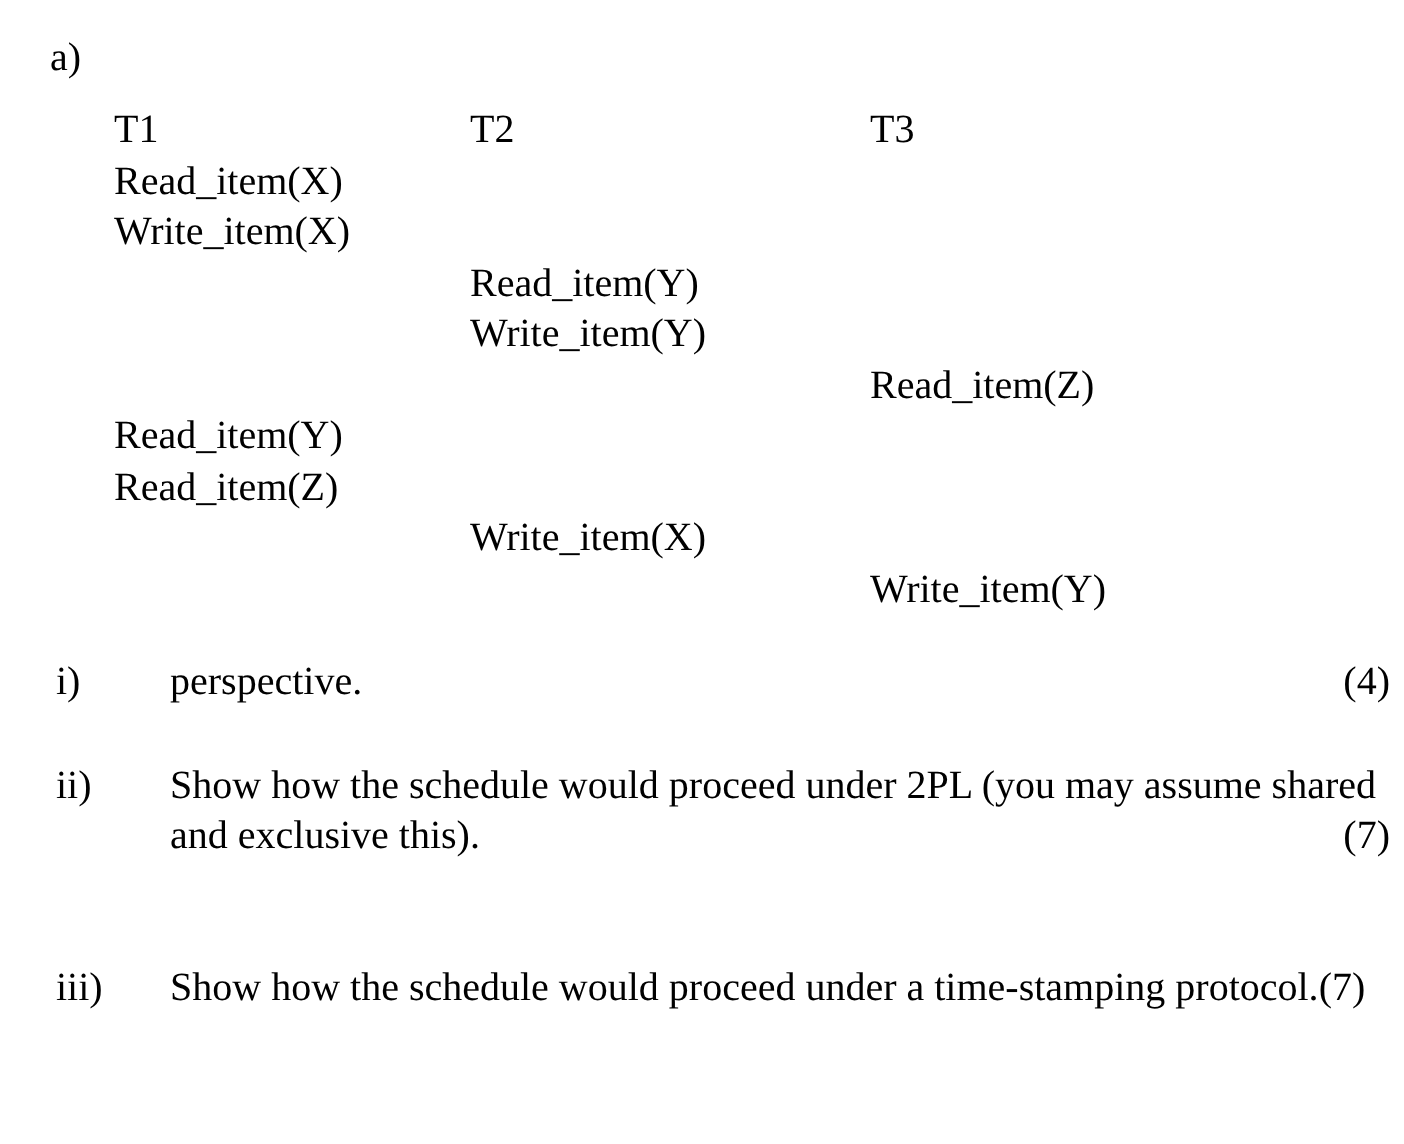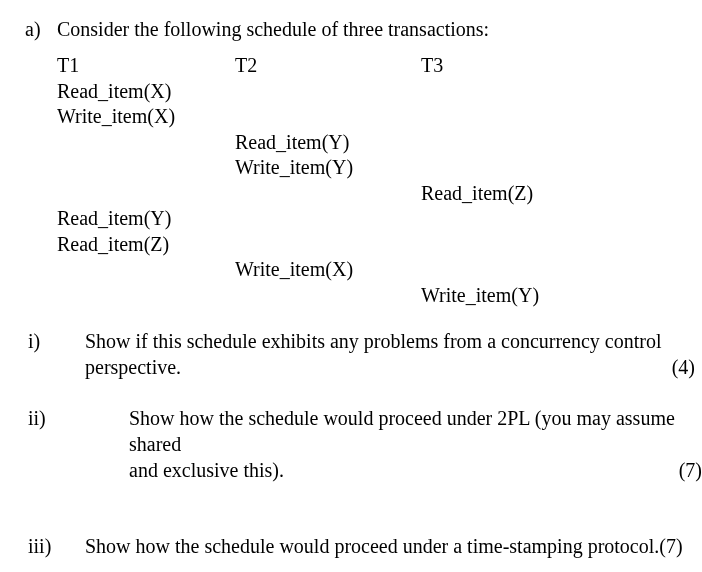--- a/index.html
+++ b/index.html
@@ -41,30 +41,30 @@
     height: 25.5px;
     line-height: 25.5px;
   }
   .op {
     position: absolute;
     top: 0;
     white-space: nowrap;
   }
   .col-0 { left: 0; }
   .col-1 { left: 178px; text-align: right; }
-  .col-2 { left: 364px; }
+  .col-2 { left: 378px; }
 
   
   .subqs { margin-top: 21px; }
   .subq {
     display: flex;
     margin-left: 28px;
   }
   .subq-i   { margin-top: 0; }
-  .subq-ii  { margin-top: 26px; gap: 44px; }
+  .subq-ii  { margin-top: 26px; }
   .subq-iii { margin-top: 50px; }
   .subq-label {
     width: 57px;
     flex: none;
     line-height: 25.7px;
   }
   .subq-body {
     position: relative;
     width: 610px;
     line-height: 25.7px;
@@ -79,21 +79,20 @@
     display: inline;
   }
 </style>
 </head>
 <body>
 
 <div class="page">
 
   <div class="part-heading">
     <span class="part-label">a)</span>
-    <span class="part-intro">Consider the following schedule of three transactions:</span>
   </div>
 
   <div class="schedule">
     <div class="sched-header" id="sched-header">
         <span class="op col-0">T1</span>
         <span class="op col-1">T2</span>
         <span class="op col-2">T3</span>
       </div>
     <div id="sched-rows">
         <div class="sched-row">
@@ -123,21 +122,20 @@
         <div class="sched-row">
     <span class="op col-2">Write_item(Y)</span>
   </div>
       </div>
   </div>
 
   <div class="subqs" id="subqs">
       <div class="subq subq-i">
     <span class="subq-label">i)</span>
     <div class="subq-body">
-          <span class="subq-line">Show if this schedule exhibits any problems from a concurrency control</span>
           <span class="subq-line">perspective.</span>
           <span class="subq-marks pos-right">(4)</span>
         </div>
   </div>
       <div class="subq subq-ii">
     <span class="subq-label">ii)</span>
     <div class="subq-body">
           <span class="subq-line">Show how the schedule would proceed under 2PL (you may assume shared</span>
           <span class="subq-line">and exclusive this).</span>
           <span class="subq-marks pos-right">(7)</span>

